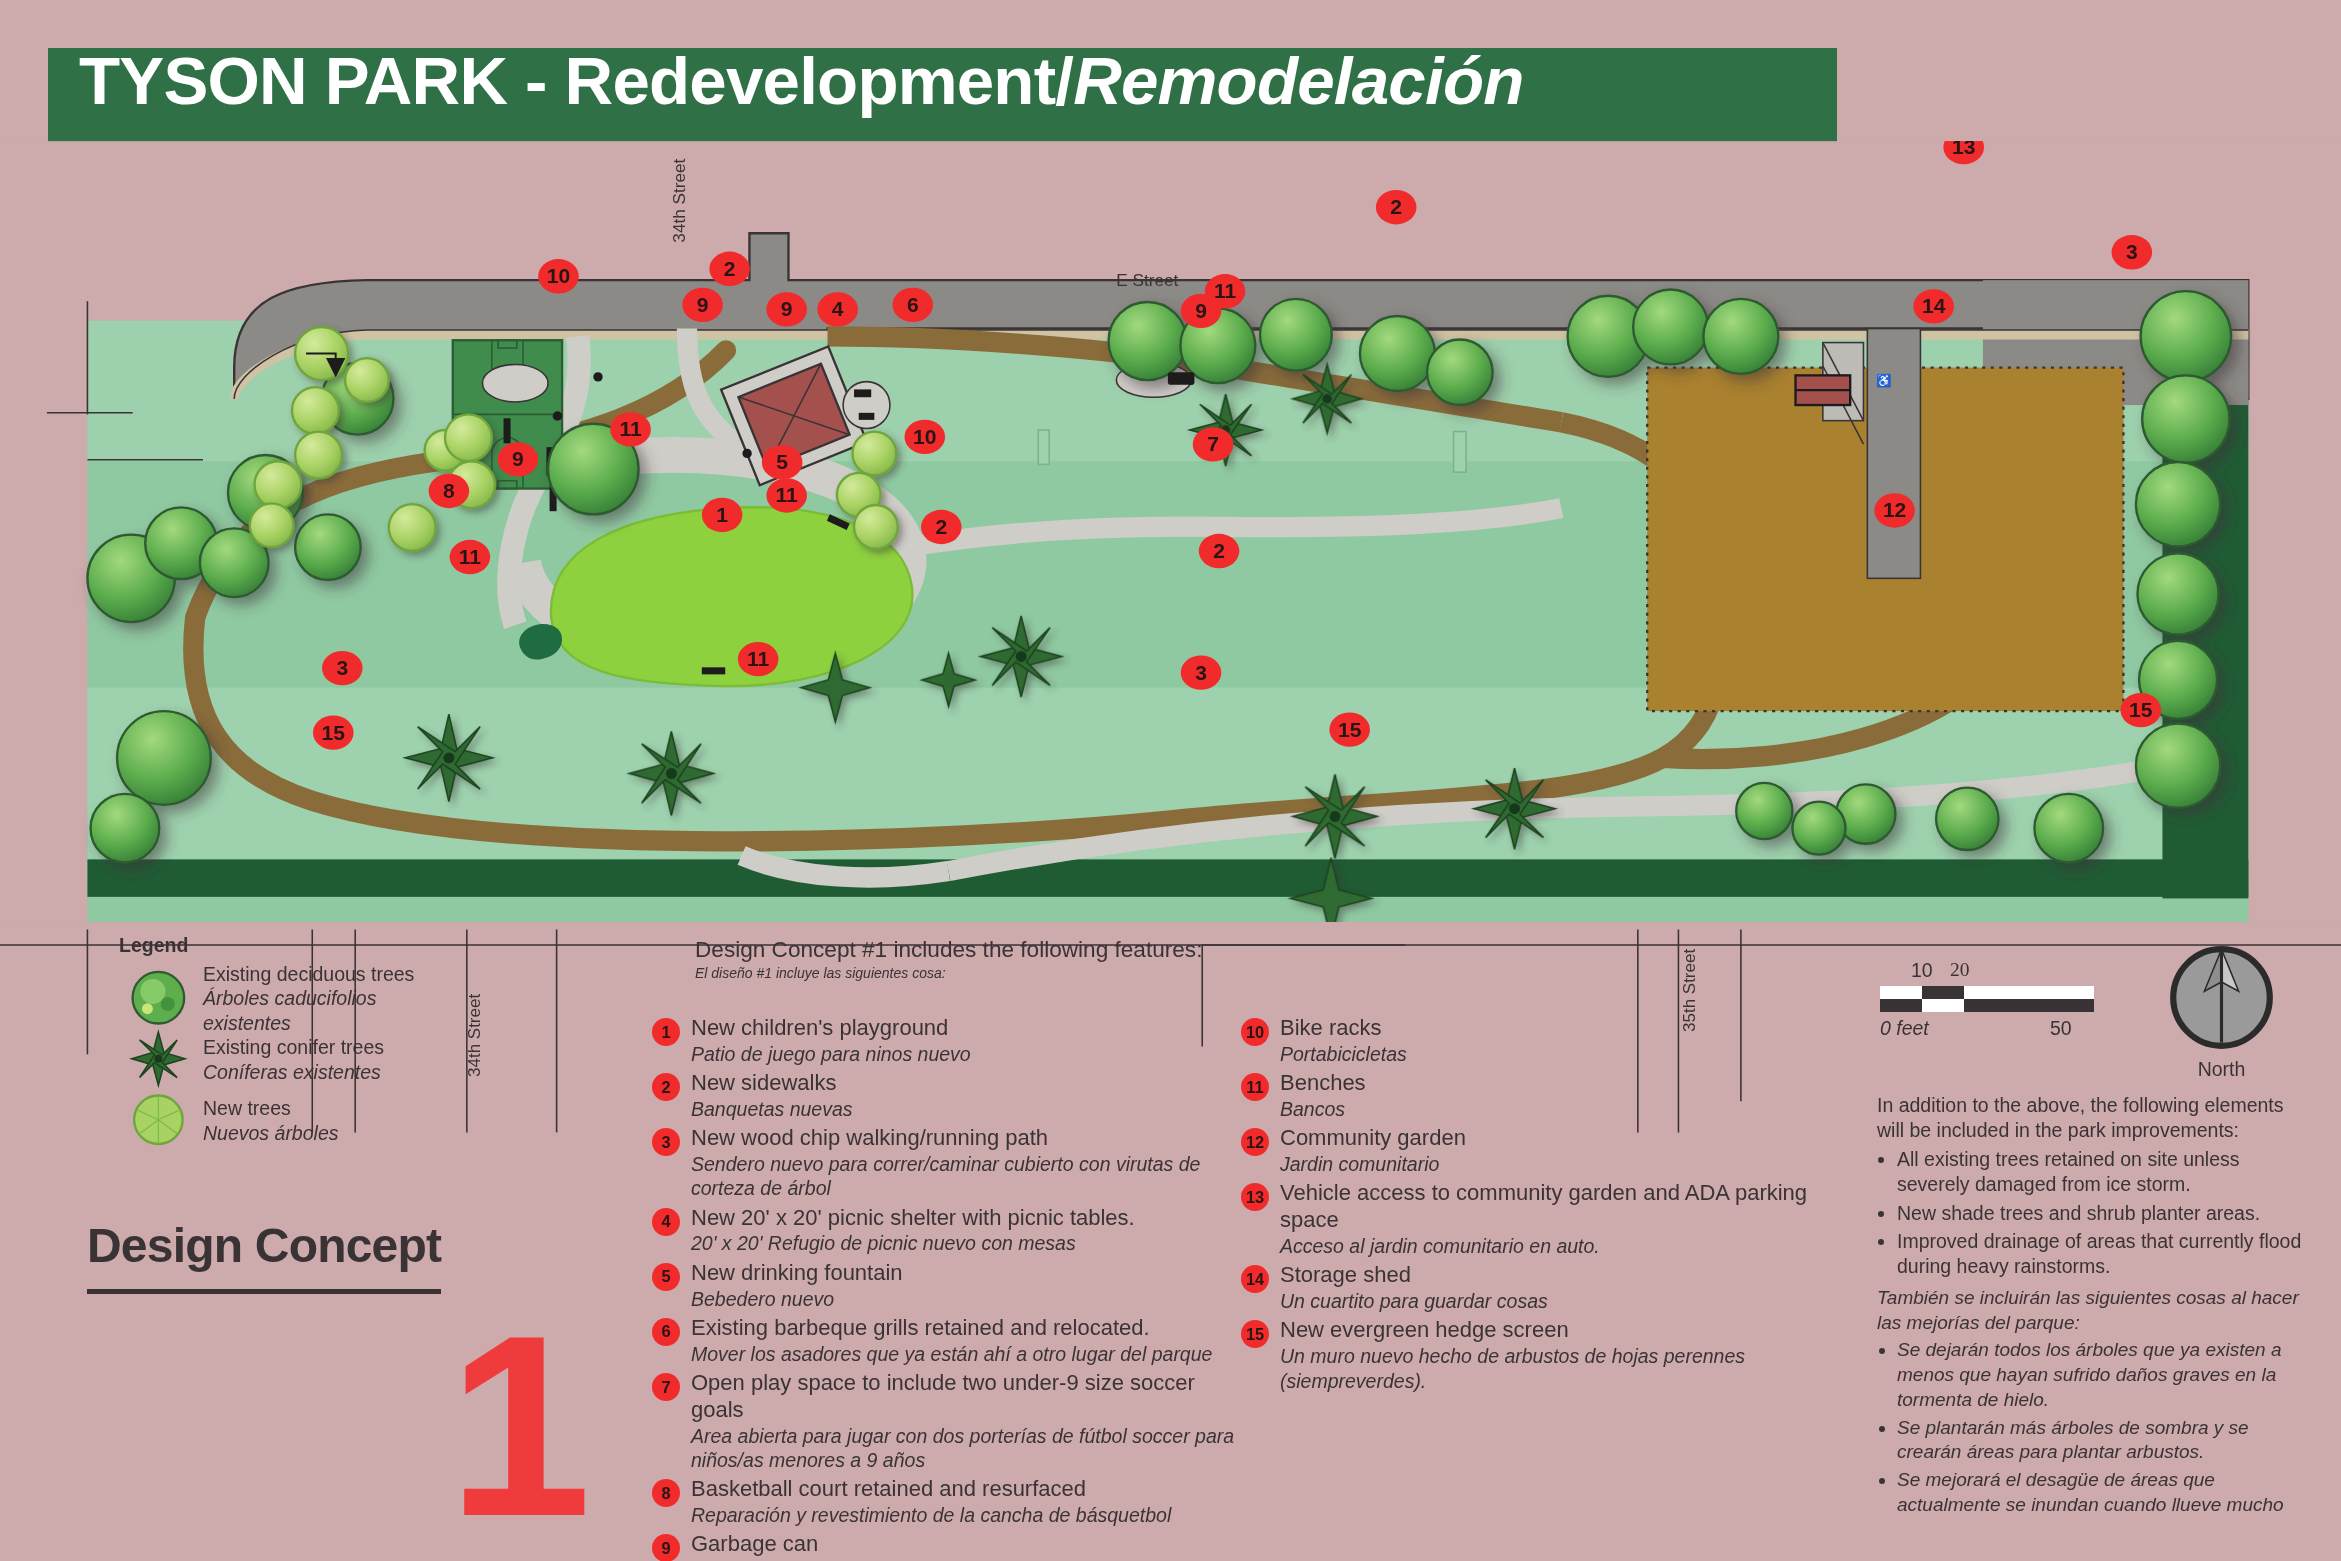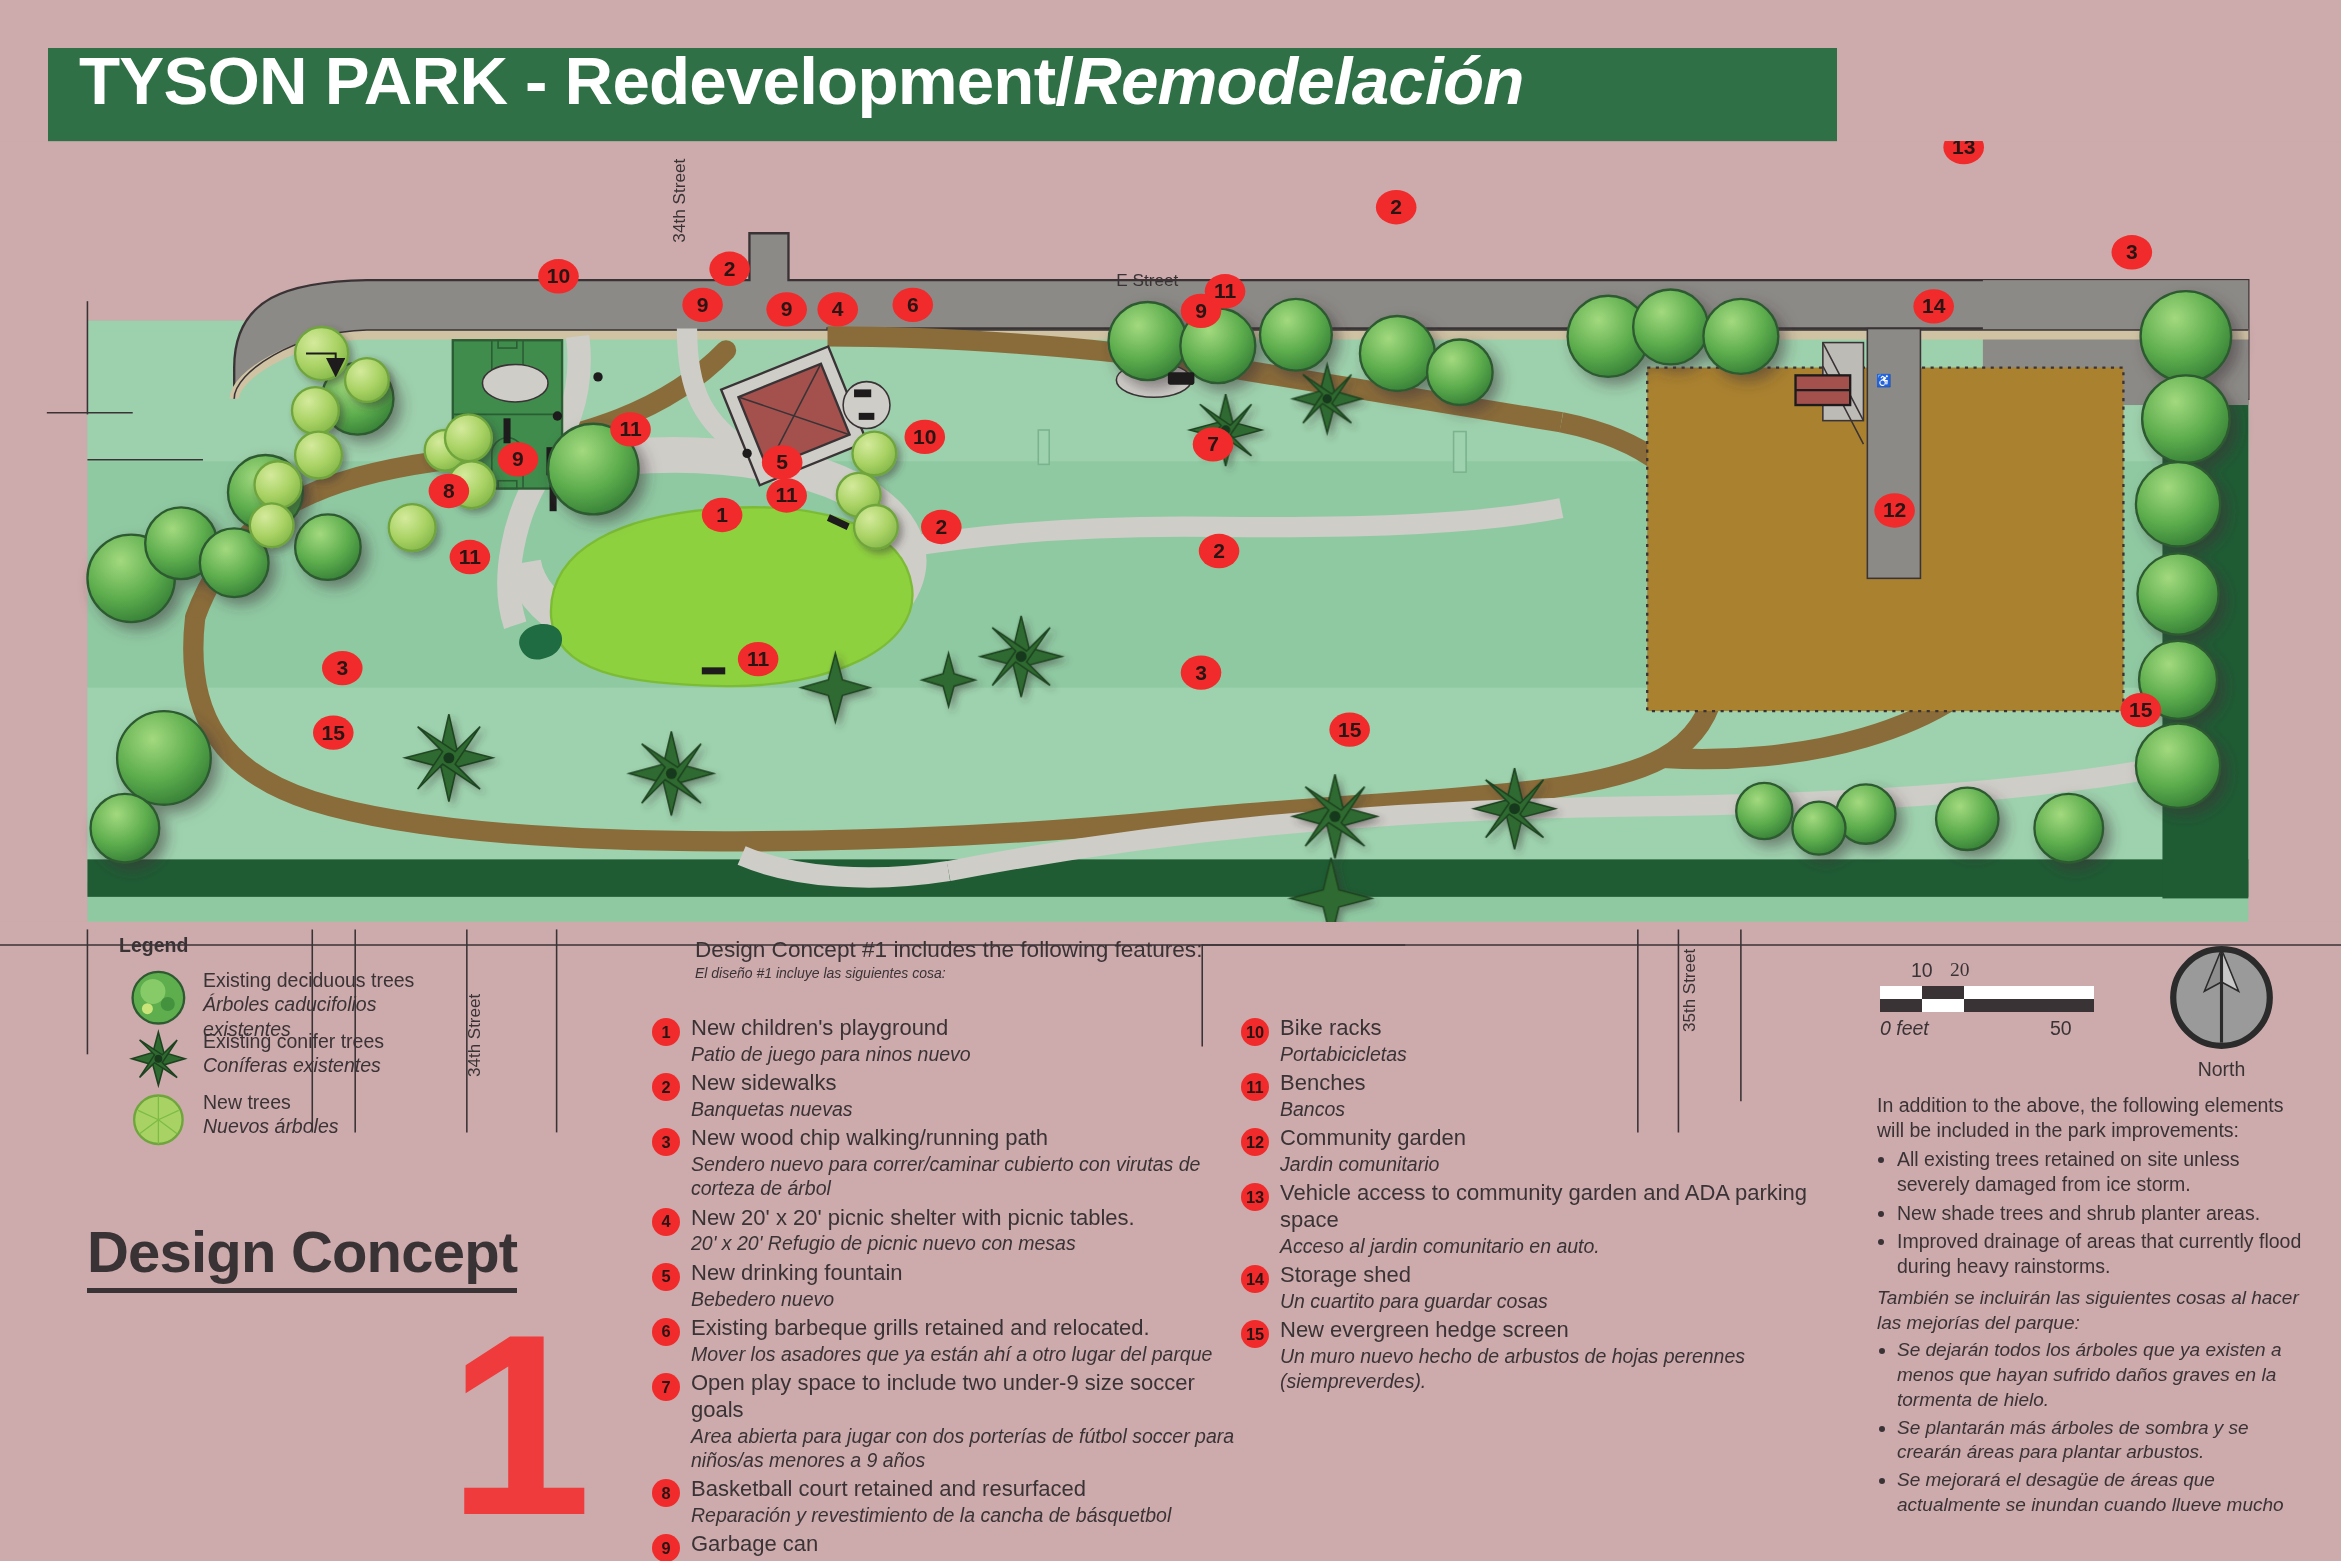--- a/index.html
+++ b/index.html
@@ -21,30 +21,30 @@
 
   
   #map{
     position:absolute;left:0;top:141px;width:2342px;height:781px;
   }
   #map svg{display:block;}
 
   
   #legend{position:absolute;left:119px;top:934px;width:328px;}
   #legend-title{font-size:19.5px;font-weight:bold;margin-bottom:11px;}
-  .legend-row{display:flex;height:61px;}
+  .legend-row{display:flex;align-items:center;height:61px;}
   .legend-sym{width:84px;flex:0 0 84px;display:flex;justify-content:center;}
   .legend-lbl{font-size:19.5px;line-height:1.25;}
   .legend-lbl .es{font-style:italic;display:block;}
 
   
   #concept-block{position:absolute;left:87px;top:1218px;width:531px;}
   #concept-title{
-    font-size:58px;font-weight:bold;letter-spacing:-0.8px;
-    border-bottom:5.5px solid #3a3336;padding-bottom:3px;display:inline-block;
+    font-size:48px;font-weight:bold;letter-spacing:-0.8px;
+    border-bottom:5.5px solid #3a3336;padding-bottom:16px;display:inline-block;
   }
   #concept-number{
     font-size:258px;font-weight:bold;color:#ef3b3b;line-height:0.78;
     text-align:right;margin-top:31px;padding-right:26.5px;
   }
 
   
   #features-head{position:absolute;left:695px;top:935px;width:703px;}
   #features-head .en{font-size:22.6px;line-height:1.3;}
   #features-head .es{font-size:14px;font-style:italic;line-height:1.35;}

